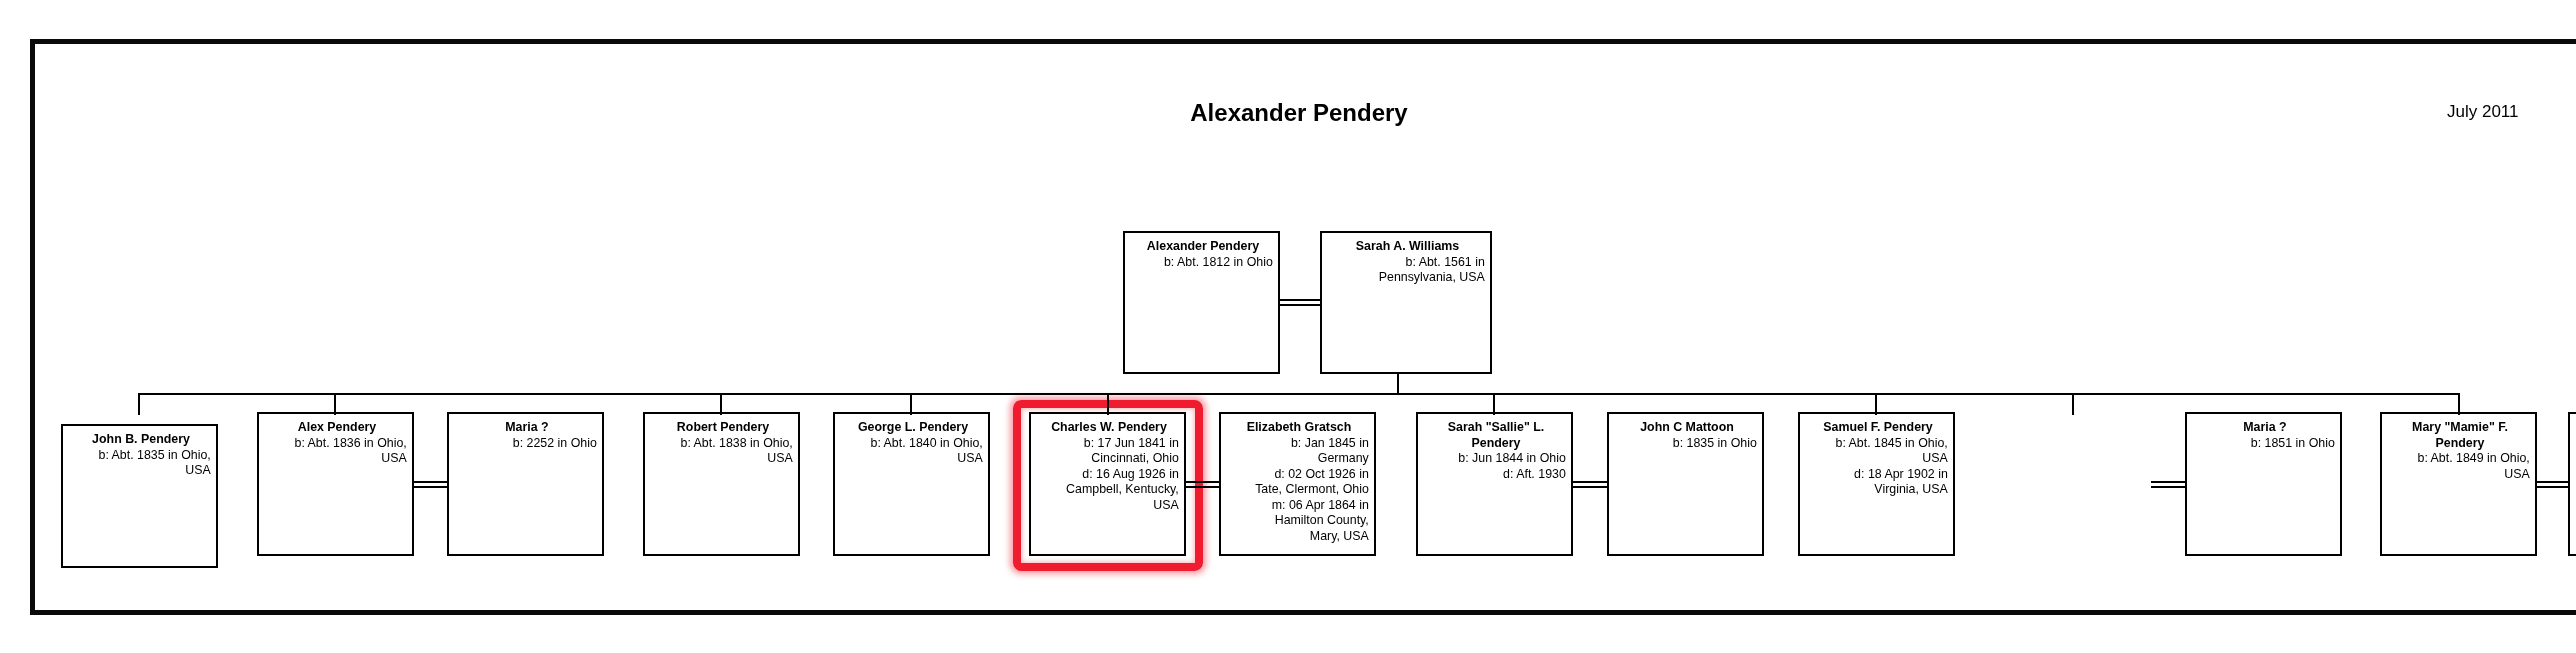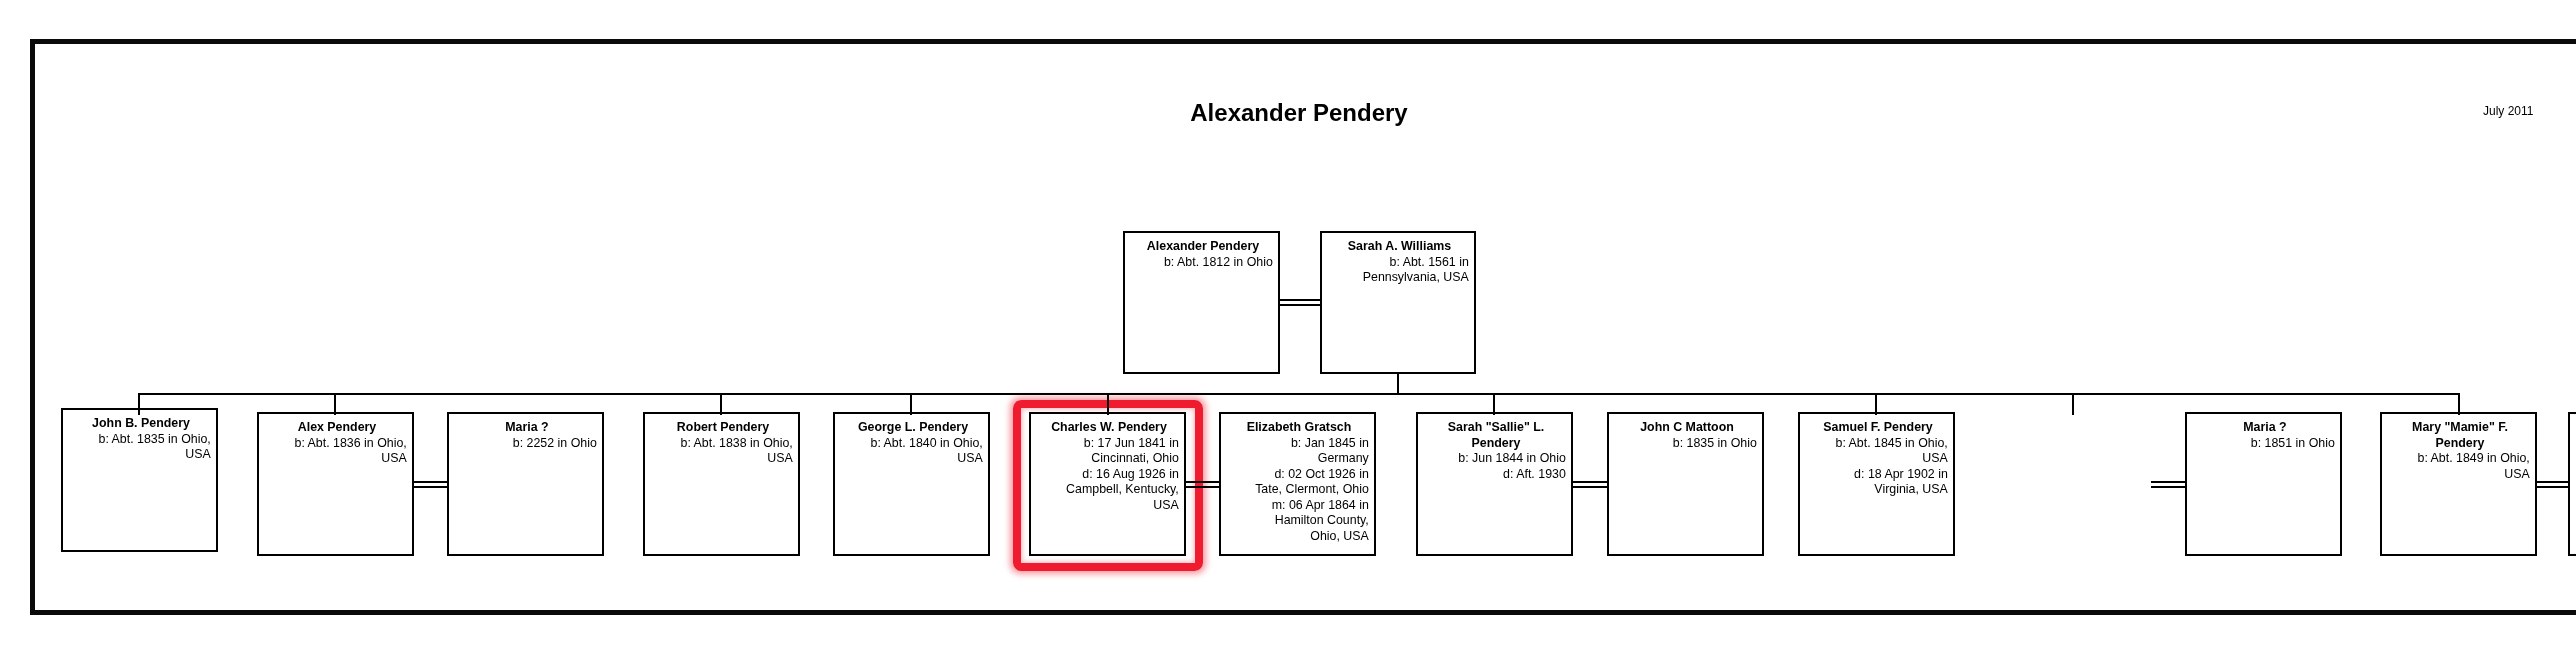--- a/index.html
+++ b/index.html
@@ -33,24 +33,23 @@
     text-align: center;
     font-size: 24px;
     font-weight: bold;
     line-height: 29px;
     white-space: nowrap;
   }
   .date {
     position: absolute;
     top: 102px;
     left: 2447px;
-    font-size: 12px;
+    font-size: 17px;
     line-height: 19.6px;
     white-space: nowrap;
-    margin-left: 36px;
   }
   .pbox {
     position: absolute;
     box-sizing: border-box;
     width: 157px;
     height: 144px;
     border: 2.1px solid #000000;
     background: #ffffff;
     padding: 6.2px 5.2px 0 8.2px;
     z-index: 3;
@@ -108,21 +107,21 @@
   <div class="date">July 2011</div>
 
   <div class="pbox" style="left:1123px;top:231px;width:157px;height:143px">
     <div class="pname">
         <div>Alexander Pendery</div>
       </div>
     <div class="pdetails">
         <div>b: Abt. 1812 in Ohio</div>
       </div>
   </div>
-  <div class="pbox" style="left:1320px;top:231px;width:156px;height:143px">
+  <div class="pbox" style="left:1320px;top:231px;width:172px;height:143px">
     <div class="pname">
         <div>Sarah A. Williams</div>
       </div>
     <div class="pdetails">
         <div>b: Abt. 1561 in</div>
         <div>Pennsylvania, USA</div>
       </div>
   </div>
 
   <div class="mline" style="left:1279px;top:299px;width:41px"></div>
@@ -136,21 +135,21 @@
   <div class="vline" style="left:720px;top:393px;width:2.1px;height:21.6px"></div>
   <div class="vline" style="left:910px;top:393px;width:2.1px;height:21.6px"></div>
   <div class="vline" style="left:1107px;top:393px;width:2.1px;height:21.6px"></div>
   <div class="vline" style="left:1493px;top:393px;width:2.1px;height:21.6px"></div>
   <div class="vline" style="left:1875px;top:393px;width:2.1px;height:21.6px"></div>
   <div class="vline" style="left:2072px;top:393px;width:2.1px;height:21.6px"></div>
   <div class="vline" style="left:2458px;top:393px;width:2.1px;height:21.6px"></div>
 
   <div class="highlight"></div>
 
-  <div class="pbox" style="left:61px;top:408px">
+  <div class="pbox" style="left:61px;top:424px">
     <div class="pname">
         <div>John B. Pendery</div>
       </div>
     <div class="pdetails">
         <div>b: Abt. 1835 in Ohio,</div>
         <div>USA</div>
       </div>
   </div>
   <div class="pbox" style="left:257px;top:412px">
     <div class="pname">
@@ -203,21 +202,21 @@
     <div class="pname">
         <div>Elizabeth Gratsch</div>
       </div>
     <div class="pdetails">
         <div>b: Jan 1845 in</div>
         <div>Germany</div>
         <div>d: 02 Oct 1926 in</div>
         <div>Tate, Clermont, Ohio</div>
         <div>m: 06 Apr 1864 in</div>
         <div>Hamilton County,</div>
-        <div>Ohio, USA</div>
+        <div>Mary, USA</div>
       </div>
   </div>
   <div class="pbox" style="left:1416px;top:412px">
     <div class="pname">
         <div>Sarah "Sallie" L.</div>
         <div>Pendery</div>
       </div>
     <div class="pdetails">
         <div>b: Jun 1844 in Ohio</div>
         <div>d: Aft. 1930</div>

